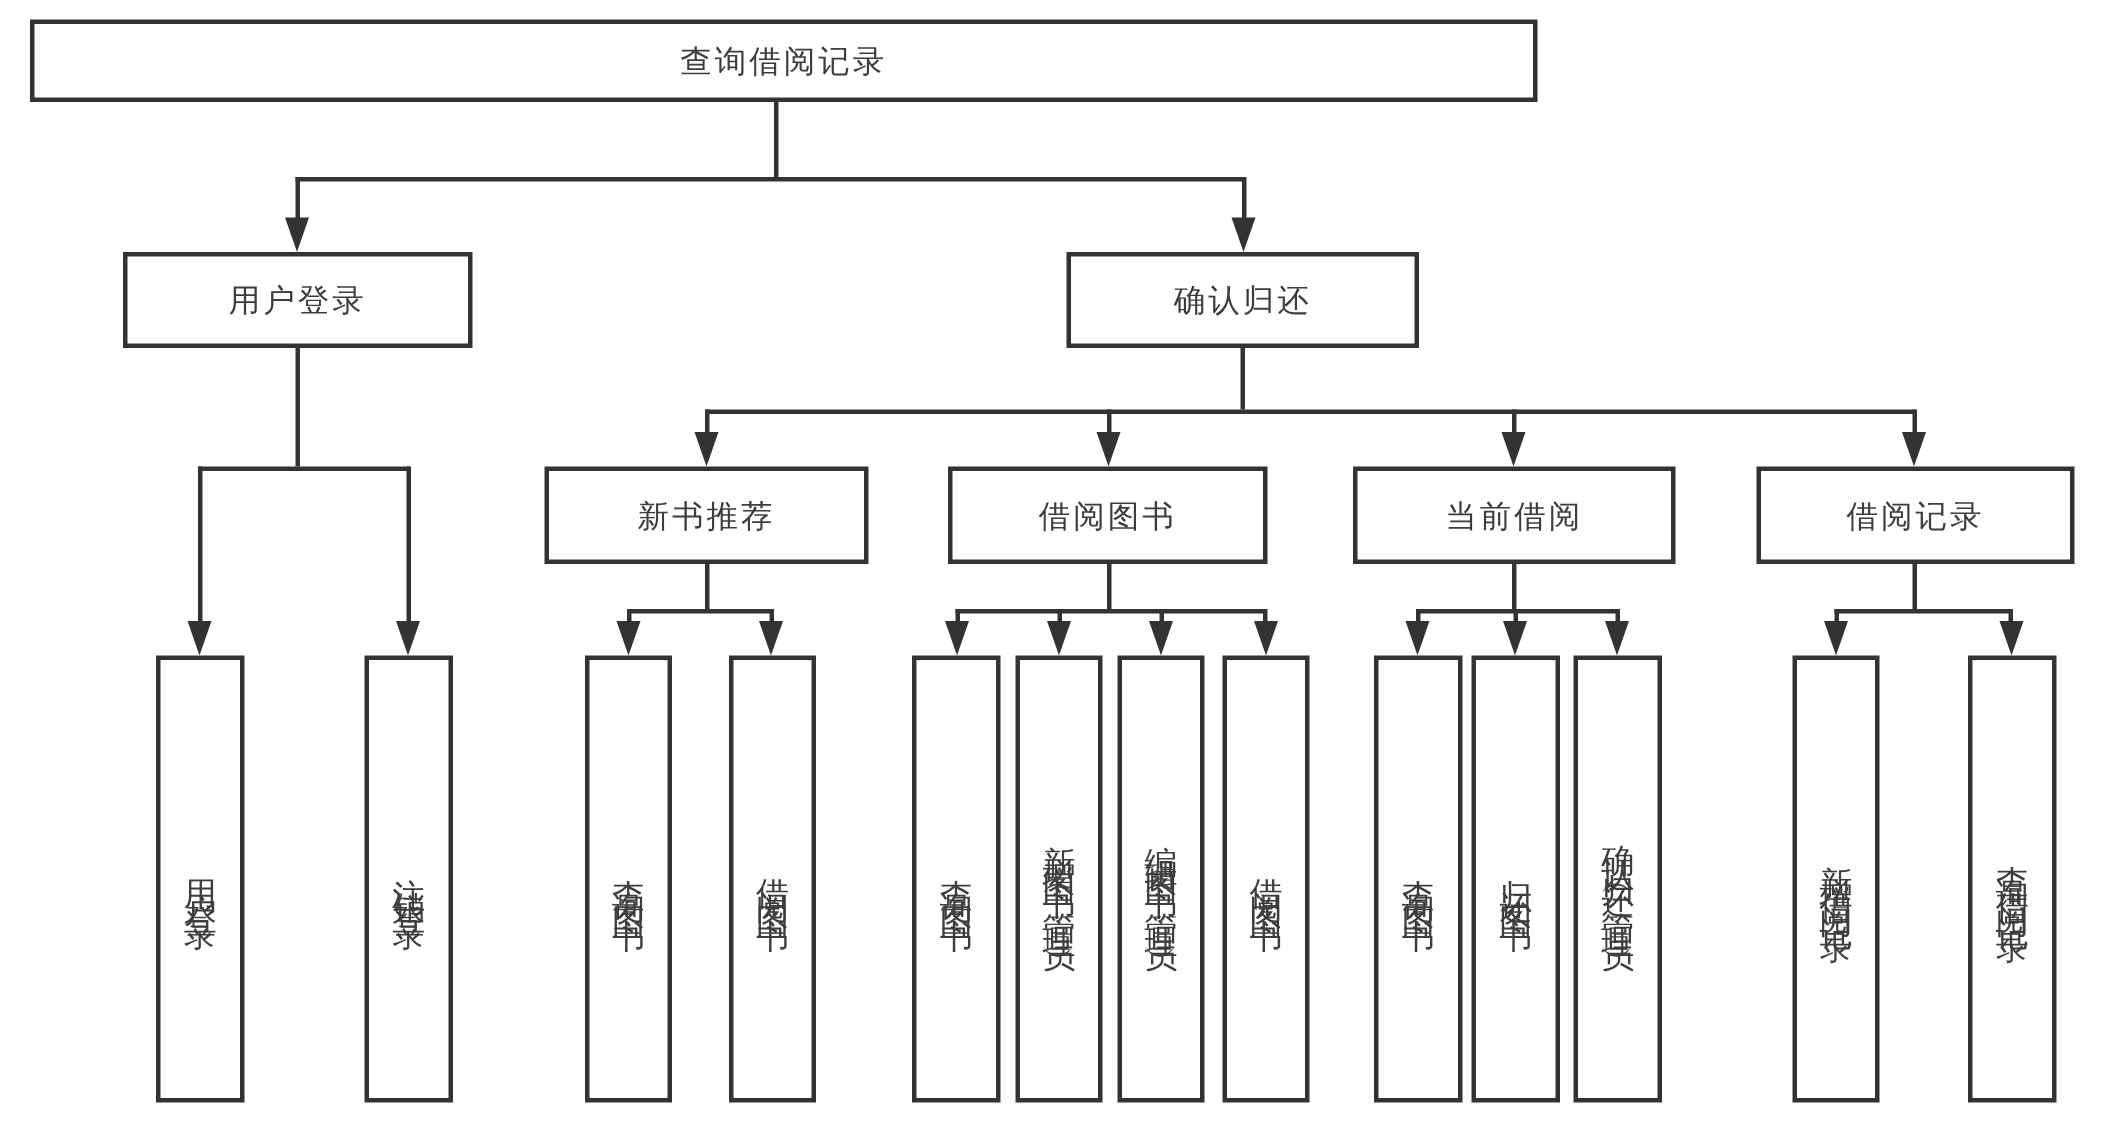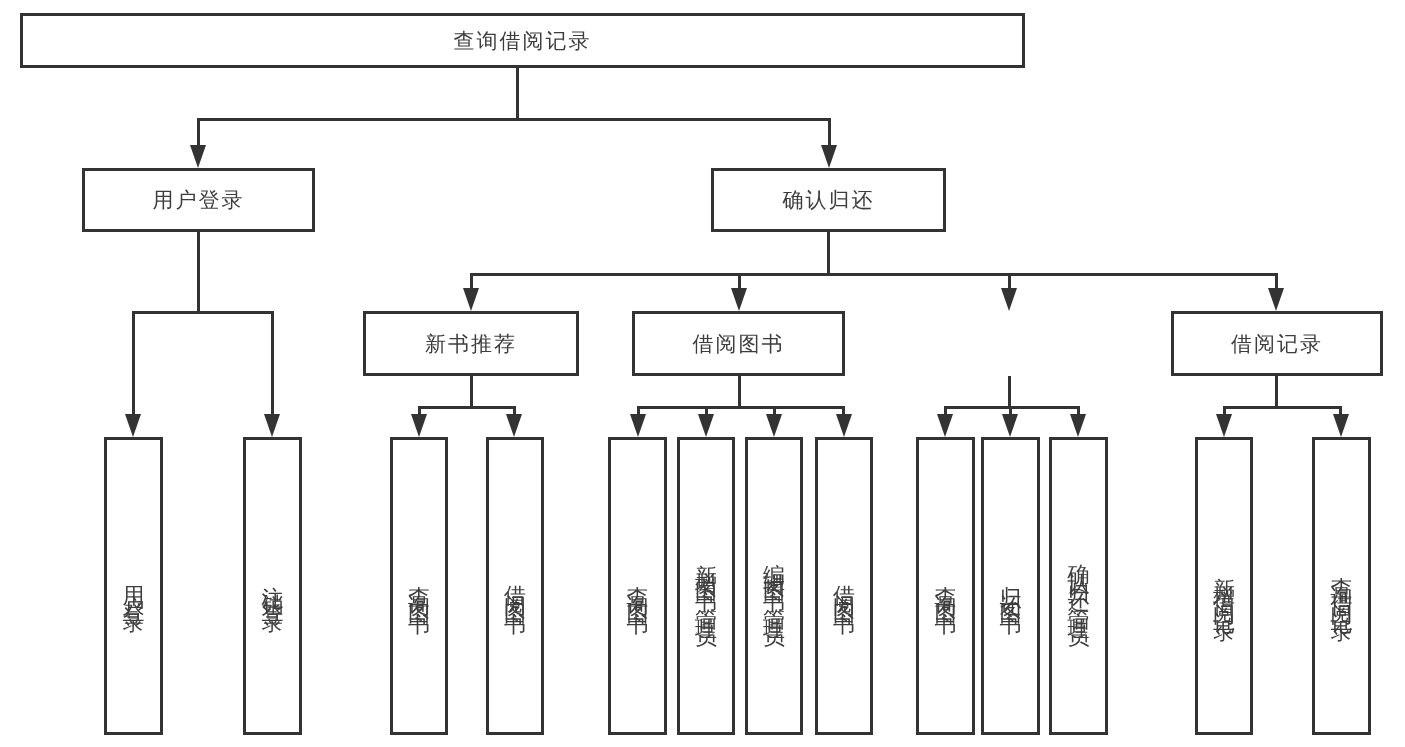--- a/index.html
+++ b/index.html
@@ -78,20 +78,23 @@
   <div class="ar" style="left:731px;top:288px"></div>
   <div class="ar" style="left:1001px;top:288px"></div>
   <div class="ar" style="left:1268px;top:288px"></div>
 
   <div class="hbox" style="left:363px;top:311px;width:216px;height:65px">
     <span>新书推荐</span>
   </div>
   <div class="hbox" style="left:632px;top:311px;width:213px;height:65px">
     <span>借阅图书</span>
   </div>
+  <div class="hbox" style="left:902px;top:311px;width:215px;height:65px">
+    <span>当前借阅</span>
+  </div>
   <div class="hbox" style="left:1171px;top:311px;width:212px;height:65px">
     <span>借阅记录</span>
   </div>
 
   <div class="vl" style="left:470px;top:376px;height:30px"></div>
   <div class="hl" style="left:418px;top:406px;width:97px"></div>
   <div class="vl" style="left:418px;top:406px;height:14px"></div>
   <div class="vl" style="left:513px;top:406px;height:14px"></div>
   <div class="ar" style="left:411px;top:414px"></div>
   <div class="ar" style="left:506px;top:414px"></div>

